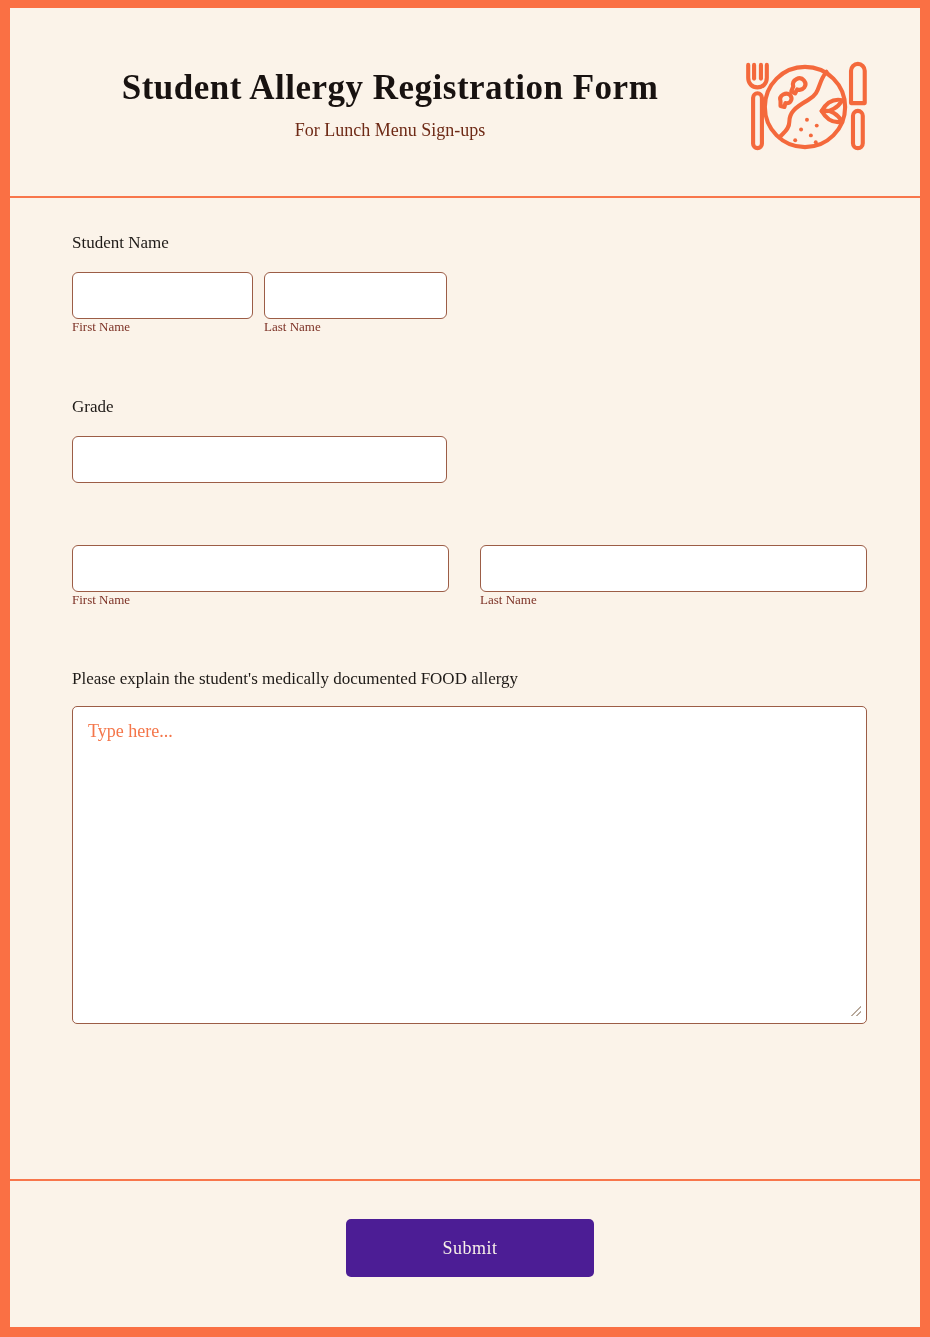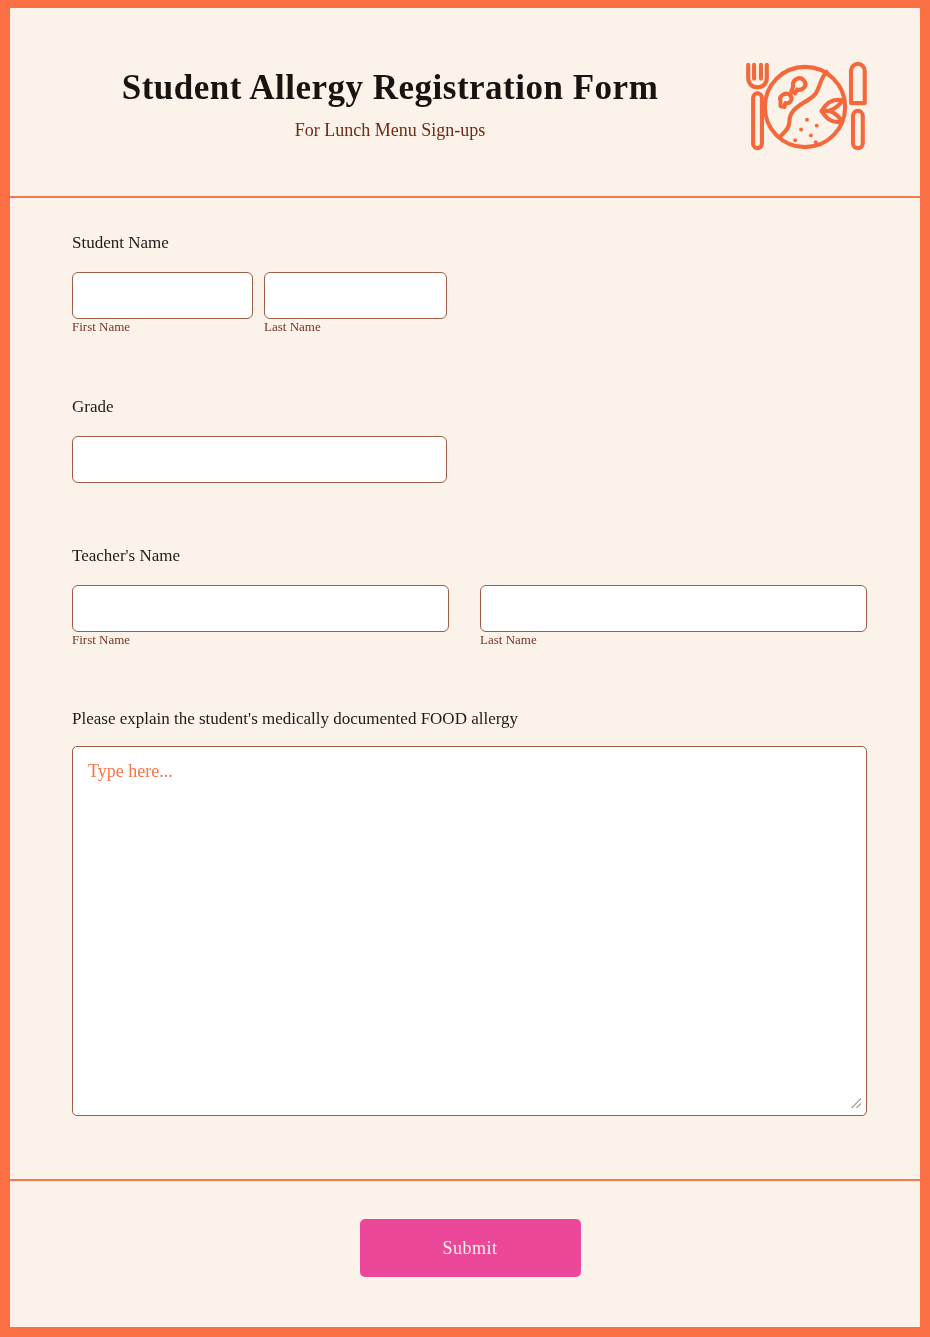--- a/index.html
+++ b/index.html
@@ -92,21 +92,21 @@
     color: #7d3226;
   }
   .row-grade .text-input { width: 375px; }
   .row-teacher { grid-template-columns: 377px 1fr; column-gap: 31px; margin-bottom: 61px; }
   .row-allergy { margin-bottom: 5px; }
   .row-allergy .field-label { margin-bottom: 17px; }
 
   .textarea-wrap { position: relative; }
   .allergy-textarea {
     width: 100%;
-    height: 370px;
+    height: 318px;
     background: #ffffff;
     border: 1px solid #9c5d46;
     border-radius: 5px;
     font-family: "Liberation Serif", serif;
     font-size: 18px;
     color: #1e1a17;
     padding: 14px 15px;
     resize: none;
     outline: none;
     display: block;
@@ -126,24 +126,24 @@
     pointer-events: none;
   }
 
   
   .footer {
     height: 144px;
     padding-top: 38px;
     text-align: center;
   }
   .submit-button {
-    width: 221px;
+    width: 248px;
     height: 58px;
     margin-left: 10px;
-    background: #ec4899;
+    background: #4c1d95;
     color: #f8f1e9;
     border: none;
     border-radius: 5px;
     font-family: "Liberation Serif", serif;
     font-size: 18px;
     letter-spacing: 0.5px;
     cursor: pointer;
   }
 
   .icon-svg { width: 100%; height: 100%; }
@@ -204,21 +204,20 @@
         </div>
       </div>
     </div>
 
     <div class="row row-grade">
       <label class="field-label">Grade</label>
       <input class="text-input" type="text" value="" style="">
     </div>
 
     <div class="field">
-      <label class="field-label">Teacher's Name</label>
       <div class="row grid-2 row-teacher">
         <div>
           <input class="text-input" type="text" value="" style="">
           <div class="sublabel">First Name</div>
         </div>
         <div>
           <input class="text-input" type="text" value="" style="">
           <div class="sublabel">Last Name</div>
         </div>
       </div>

